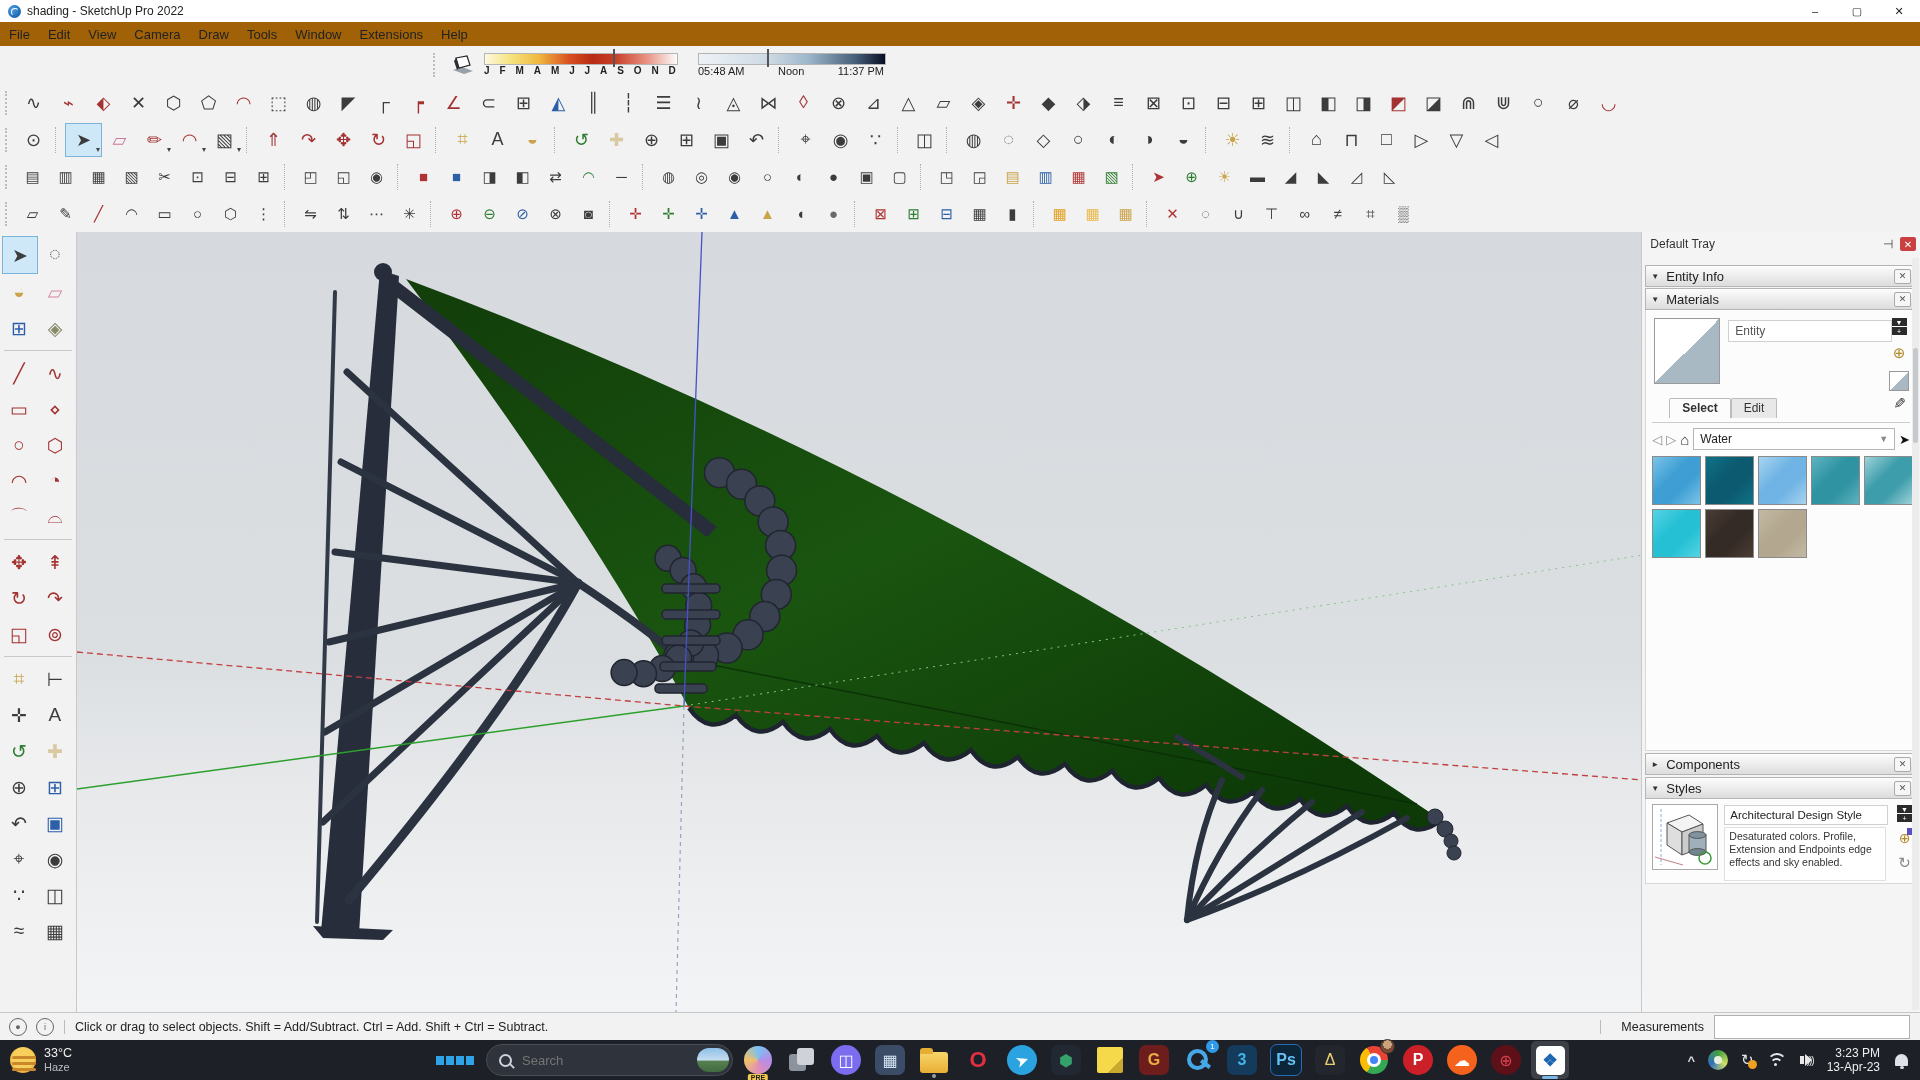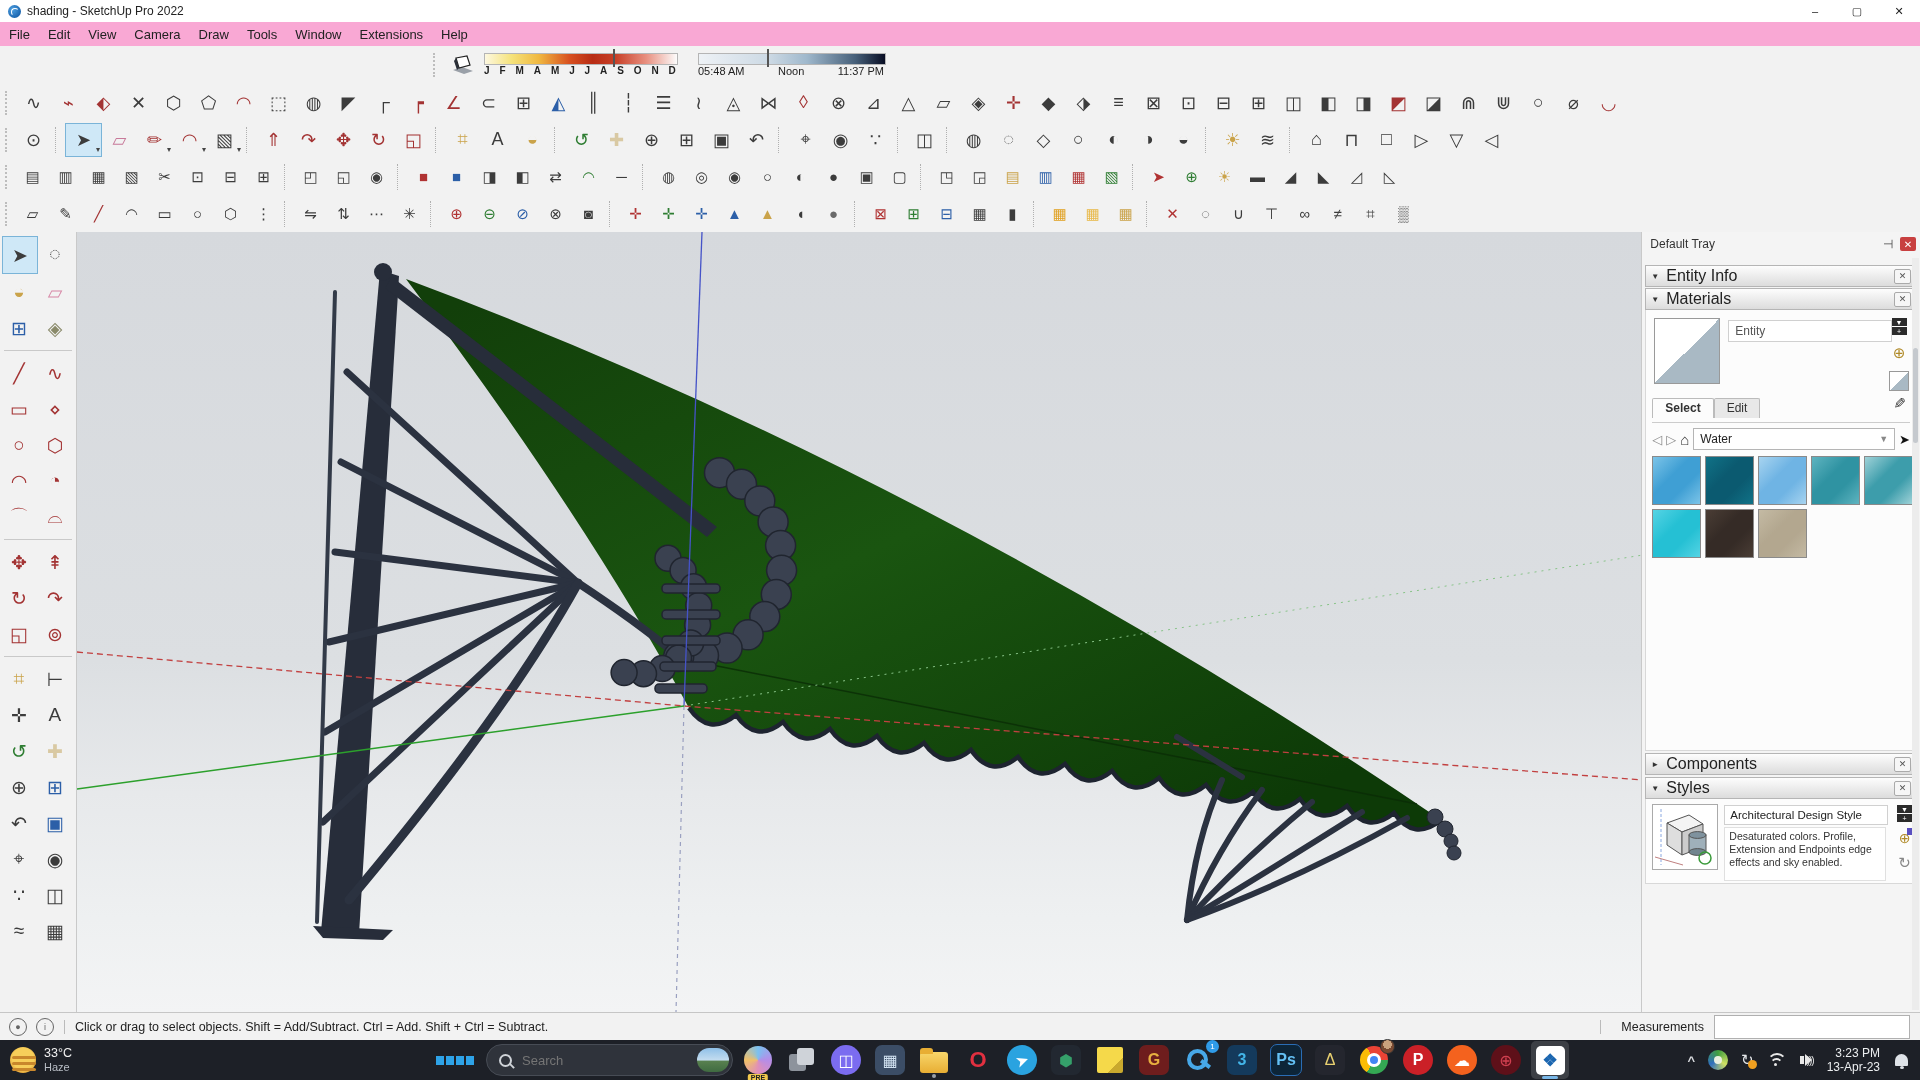--- a/index.html
+++ b/index.html
@@ -8,21 +8,21 @@
   
   .titlebar{position:absolute;left:0;top:0;width:1920px;height:22px;background:#ffffff;
             display:flex;align-items:center;font-size:12px;border-bottom:1px solid #e4e4e4;}
   .su-logo{width:13px;height:13px;border-radius:50%;margin:0 6px 0 8px;
            background:radial-gradient(circle at 35% 35%,#4d9fe0,#1b66b0 70%);position:relative;}
   .su-logo::after{content:"";position:absolute;left:3px;top:3px;width:6px;height:6px;border:1.5px solid #fff;
                   border-radius:50%;border-right-color:transparent;border-bottom-color:transparent;}
   .win-controls{margin-left:auto;display:flex;height:100%;}
   .win-btn{width:42px;height:100%;display:flex;align-items:center;justify-content:center;font-size:11px;color:#222;}
   
-  .menubar{position:absolute;left:0;top:22px;width:1920px;height:24px;background:#f9a8d4;
+  .menubar{position:absolute;left:0;top:22px;width:1920px;height:24px;background:#a16207;
            display:flex;font-size:13px;border-bottom:1px solid #e8e8e8;}
   .menu-item{padding:0 9px;height:100%;display:flex;align-items:center;}
   
   .shadowbar{position:absolute;left:0;top:46px;width:1920px;height:38px;background:#f2f2f2;
              display:flex;align-items:center;border-bottom:1px solid #e0e0e0;}
   .tb-handle{width:4px;height:24px;border-left:2px dotted #bdbdbd;margin:0 5px;}
   .shadow-box-icon{width:26px;height:24px;margin:0 8px 0 6px;}
   .slider{position:relative;height:30px;}
   .slider-track{position:absolute;left:0;top:3px;height:10px;border:1px solid #b5b5b5;width:100%;}
   .months-track{background:linear-gradient(90deg,#fdf8e0 0%,#f5e27a 14%,#f0b840 28%,#d85020 44%,#b82c14 56%,#c84028 68%,#e89080 84%,#fcfcfc 100%);}
@@ -55,38 +55,38 @@
   .viewport svg{position:absolute;left:0;top:0;}
   
   .tray{width:278px;height:100%;background:#f4f4f4;position:relative;font-size:12px;}
   .tray-title{height:24px;display:flex;align-items:center;padding:0 4px 8px 8px;font-size:12px;color:#333;}
   .pin-icon{margin-left:auto;font-size:12px;color:#444;transform:rotate(90deg);width:16px;text-align:center;}
   .tray-close{width:16px;height:14px;background:#c84040;color:#fff;font-size:10px;display:flex;
               align-items:center;justify-content:center;border-radius:2px;margin-left:4px;}
   .sec-header{height:20px;margin:1px 3px 0 3px;background:linear-gradient(#fdfdfd,#dcdcdc);
               border:1px solid #b5b5b5;display:flex;align-items:center;padding:0 5px;}
   .sec-arrow{font-size:8px;margin-right:7px;color:#333;}
-  .sec-label{font-size:16px;color:#222;text-align:center;}
+  .sec-label{font-size:13px;color:#222;text-align:center;}
   .sec-x{margin-left:auto;width:15px;height:13px;border:1px solid #aaa;background:#f6f6f6;color:#555;
          font-size:9px;display:flex;align-items:center;justify-content:center;border-radius:2px;}
   .sec-body{margin:0 3px;background:#fcfcfc;border:1px solid #d8d8d8;border-top:none;}
   .ei-body{height:183px;padding:6px 10px;font-weight:bold;font-size:13px;color:#111;}
   
   .mat-body{height:428px;position:relative;padding:6px;}
   .mat-preview{position:absolute;left:8px;top:8px;width:64px;height:64px;border:1px solid #999;
                background:linear-gradient(135deg,#ffffff 50%,#a9b9c4 50%);}
   .mat-name{position:absolute;left:82px;top:10px;width:150px;height:20px;border:1px solid #d0d0d0;
             background:#fff;display:flex;align-items:center;padding:0 6px;color:#555;}
   .mat-icons{position:absolute;right:6px;top:8px;width:22px;display:flex;flex-direction:column;align-items:center;gap:9px;}
   .mi-pane{width:15px;height:17px;display:flex;flex-direction:column;gap:1px;}
   .mi-pane i{width:15px;height:8px;background:#2b2b2b;color:#fff;font-style:normal;font-size:7px;
              display:flex;align-items:center;justify-content:center;}
   .mi-create{font-size:15px;color:#b08a28;}
   .mi-default{width:18px;height:18px;background:linear-gradient(135deg,#ffffff 50%,#a9b9c4 50%);border:1px solid #999;}
-  .mat-tabs{position:absolute;left:6px;top:88px;display:flex;align-items:flex-end;}
+  .mat-tabs{position:absolute;left:23px;top:88px;display:flex;align-items:flex-end;}
   .mat-tab{padding:2px 12px 3px 12px;border:1px solid #bbb;border-bottom:none;background:#e8e8e8;
            font-size:12px;color:#333;border-radius:2px 2px 0 0;}
   .mat-tab.on{background:#fcfcfc;font-weight:bold;}
   .eyedropper{position:absolute;right:10px;top:84px;font-size:15px;color:#333;transform:rotate(90deg);}
   .mat-nav{position:absolute;left:6px;top:112px;right:6px;height:24px;display:flex;align-items:center;gap:4px;
            border-top:1px solid #ccc;padding-top:4px;}
   .nav-arrow{font-size:13px;color:#8a8a8a;}
   .nav-home{font-size:15px;color:#333;}
   .mat-dd{flex:1;height:20px;border:1px solid #b5b5b5;background:#fff;display:flex;align-items:center;
           padding:0 6px;color:#222;}

